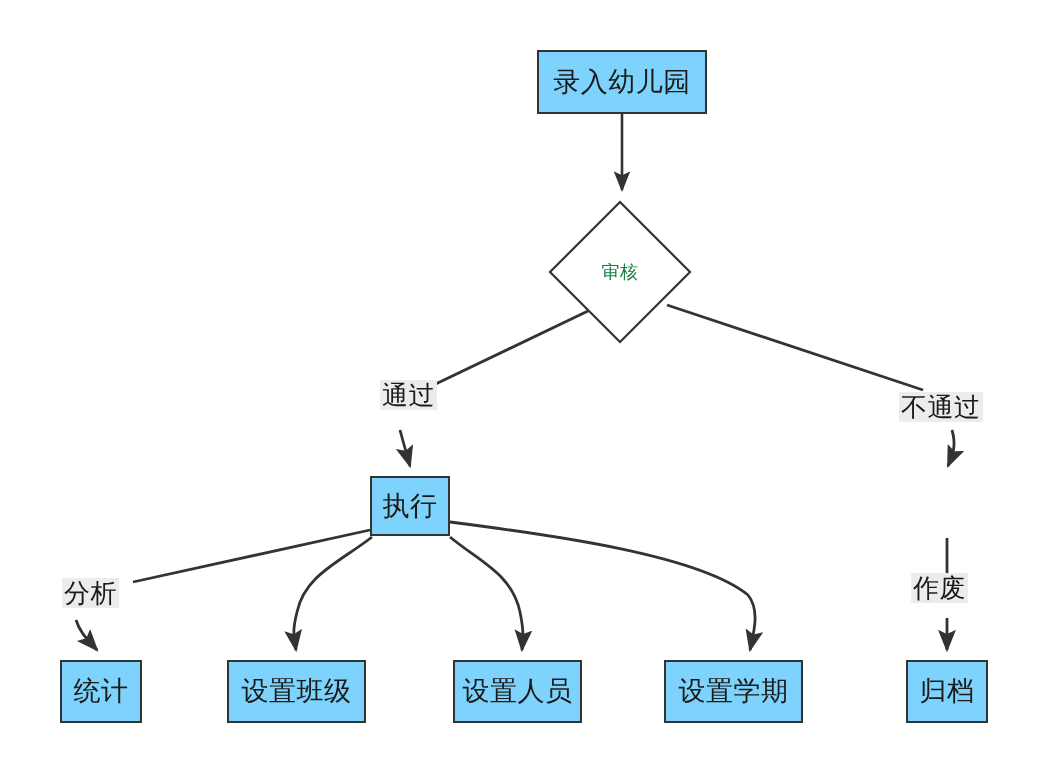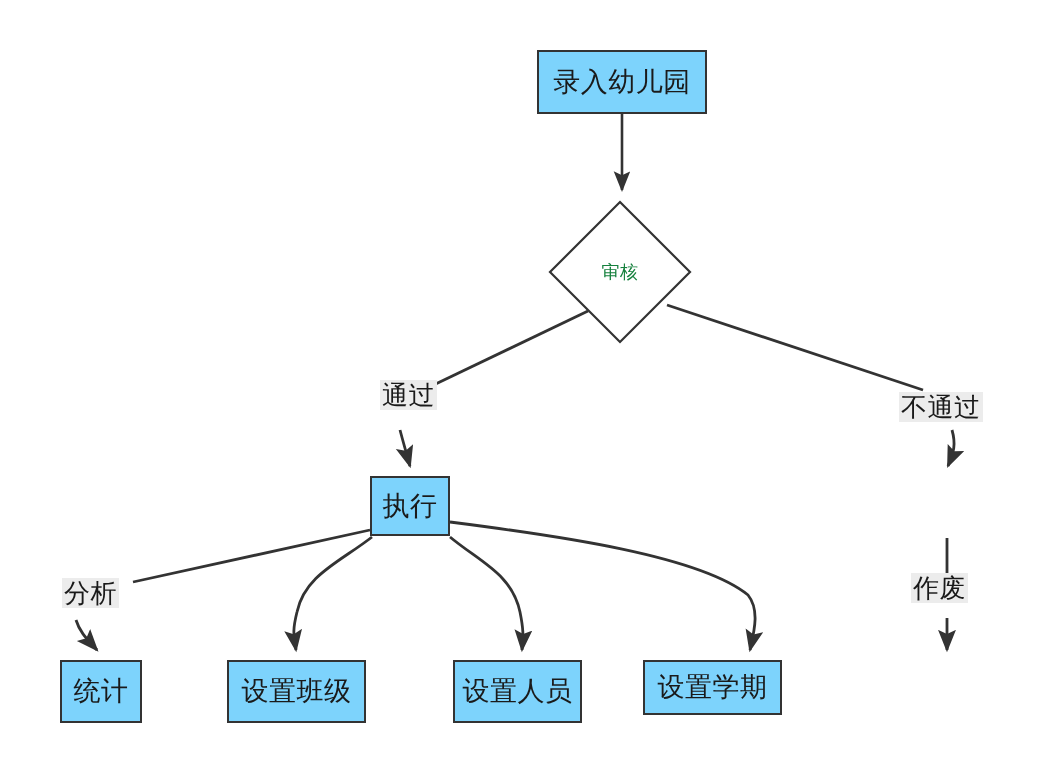--- a/index.html
+++ b/index.html
@@ -126,24 +126,27 @@
   </div>
 
   <div class="node" style="left:227px; top:660px; width:139px; height:63px;">
     <span>设置班级</span>
   </div>
 
   <div class="node" style="left:453px; top:660px; width:129px; height:63px;">
     <span>设置人员</span>
   </div>
 
-  <div class="node" style="left:643px; top:660px; width:139px; height:55px;">
+  <div class="node" style="left:664px; top:660px; width:139px; height:63px;">
     <span>设置学期</span>
   </div>
 
+  <div class="node" style="left:906px; top:660px; width:82px; height:63px;">
+    <span>归档</span>
+  </div>
 
   <div class="edge-label" style="left:380px; top:380px;">通过</div>
 
   <div class="edge-label" style="left:899px; top:392px;">不通过</div>
 
   <div class="edge-label" style="left:62px; top:578px;">分析</div>
 
   <div class="edge-label" style="left:911px; top:573px;">作废</div>
 
 </div>

